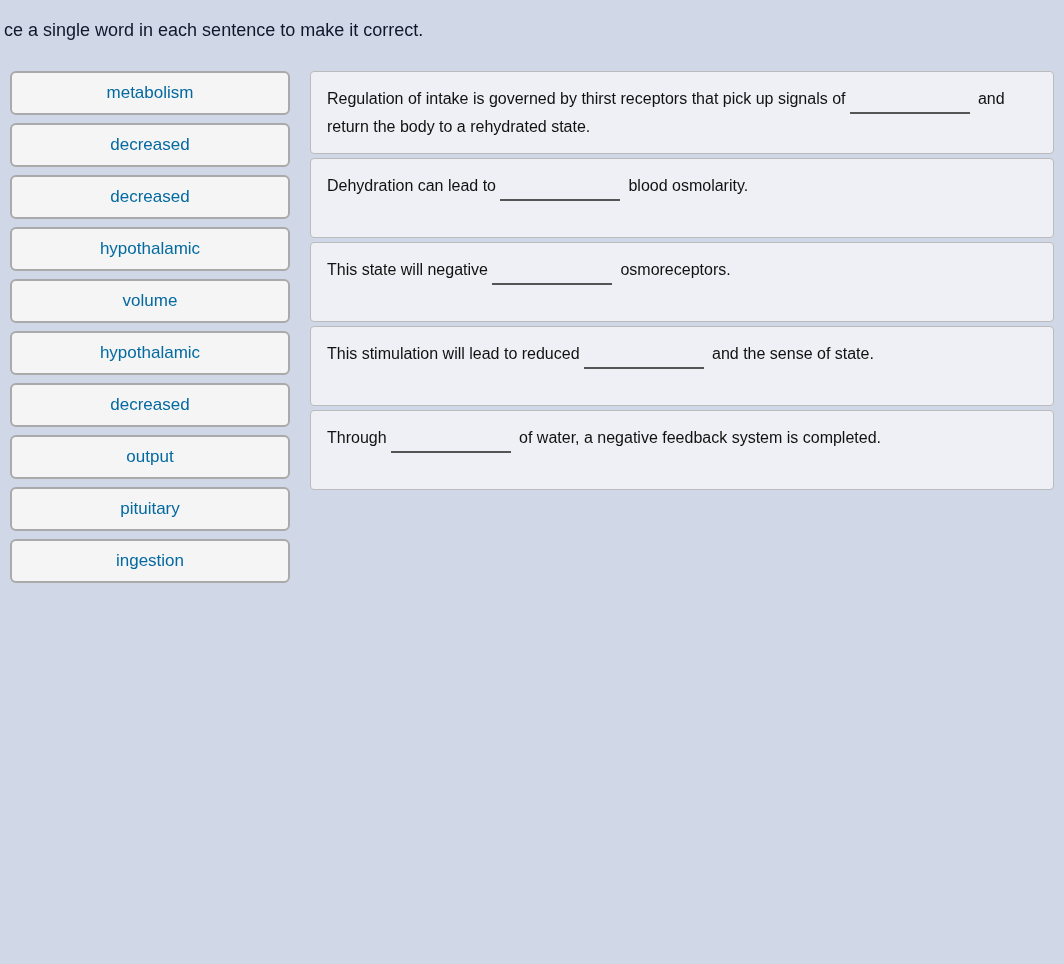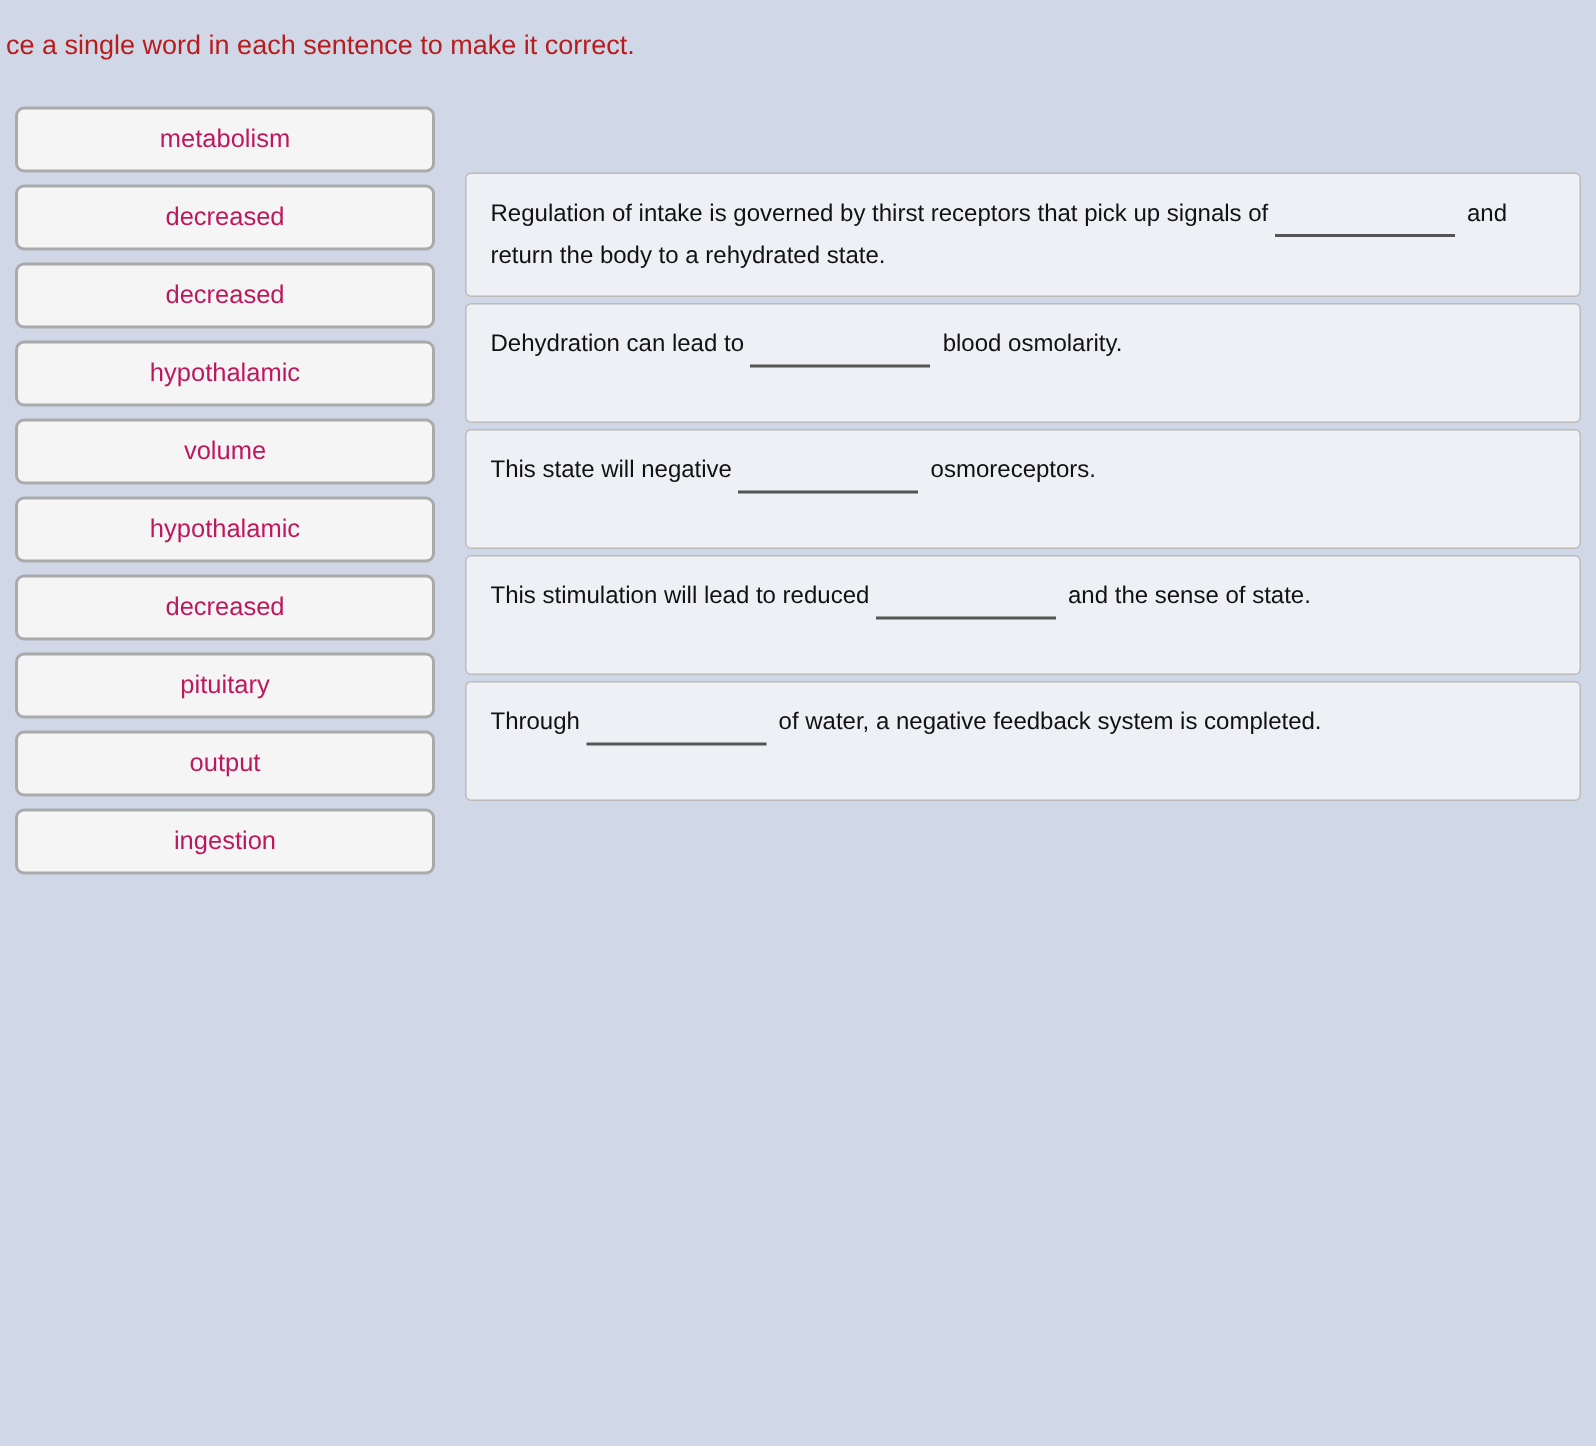--- a/index.html
+++ b/index.html
@@ -13,21 +13,21 @@
       background-color: #d0d8e8;
       width: 1064px;
       min-height: 964px;
       padding: 20px 0 0 0;
       overflow: hidden;
     }
 
     .instruction {
       font-size: 18px;
       font-weight: 500;
-      color: #b91c1c;
+      color: #0f172a;
       padding: 0 20px 30px 4px;
     }
 
     .main-layout {
       display: flex;
       flex-direction: row;
       align-items: flex-start;
       padding: 0 10px;
       gap: 20px;
     }
@@ -40,31 +40,30 @@
       max-width: 300px;
     }
 
     .word-card {
       background-color: #f5f5f5;
       border: 2px solid #aaa;
       border-radius: 6px;
       padding: 10px 16px;
       text-align: center;
       font-size: 17px;
-      color: #be185d;
+      color: #0369a1;
       cursor: pointer;
       user-select: none;
     }
 
     .sentences-panel {
       display: flex;
       flex-direction: column;
       gap: 4px;
       flex: 1;
-      margin-top: 44px;
     }
 
     .sentence-box {
       background-color: #eef0f5;
       border: 1px solid #bbb;
       border-radius: 4px;
       padding: 14px 16px;
       font-size: 16px;
       color: #111;
       line-height: 1.6;
@@ -87,22 +86,22 @@
 
   <div class="word-bank">
 
   <div class="word-card">metabolism</div>
       <div class="word-card">decreased</div>
       <div class="word-card">decreased</div>
       <div class="word-card">hypothalamic</div>
       <div class="word-card">volume</div>
       <div class="word-card">hypothalamic</div>
       <div class="word-card">decreased</div>
+      <div class="word-card">output</div>
       <div class="word-card">pituitary</div>
-      <div class="word-card">output</div>
       <div class="word-card">ingestion</div>
     </div>
 
   <div class="sentences-panel">
 
   <div class="sentence-box"><span>Regulation of intake is governed by thirst receptors that pick up signals of</span><span class="blank">&nbsp;&nbsp;&nbsp;&nbsp;&nbsp;&nbsp;&nbsp;&nbsp;&nbsp;&nbsp;&nbsp;&nbsp;&nbsp;&nbsp;</span><span> and return the body to a rehydrated state.</span></div>
       <div class="sentence-box"><span>Dehydration can lead to</span><span class="blank">&nbsp;&nbsp;&nbsp;&nbsp;&nbsp;&nbsp;&nbsp;&nbsp;&nbsp;&nbsp;&nbsp;&nbsp;&nbsp;&nbsp;</span><span> blood osmolarity.</span></div>
       <div class="sentence-box"><span>This state will negative</span><span class="blank">&nbsp;&nbsp;&nbsp;&nbsp;&nbsp;&nbsp;&nbsp;&nbsp;&nbsp;&nbsp;&nbsp;&nbsp;&nbsp;&nbsp;</span><span> osmoreceptors.</span></div>
       <div class="sentence-box"><span>This stimulation will lead to reduced</span><span class="blank">&nbsp;&nbsp;&nbsp;&nbsp;&nbsp;&nbsp;&nbsp;&nbsp;&nbsp;&nbsp;&nbsp;&nbsp;&nbsp;&nbsp;</span><span> and the sense of state.</span></div>
       <div class="sentence-box"><span>Through</span><span class="blank">&nbsp;&nbsp;&nbsp;&nbsp;&nbsp;&nbsp;&nbsp;&nbsp;&nbsp;&nbsp;&nbsp;&nbsp;&nbsp;&nbsp;</span><span> of water, a negative feedback system is completed.</span></div>

